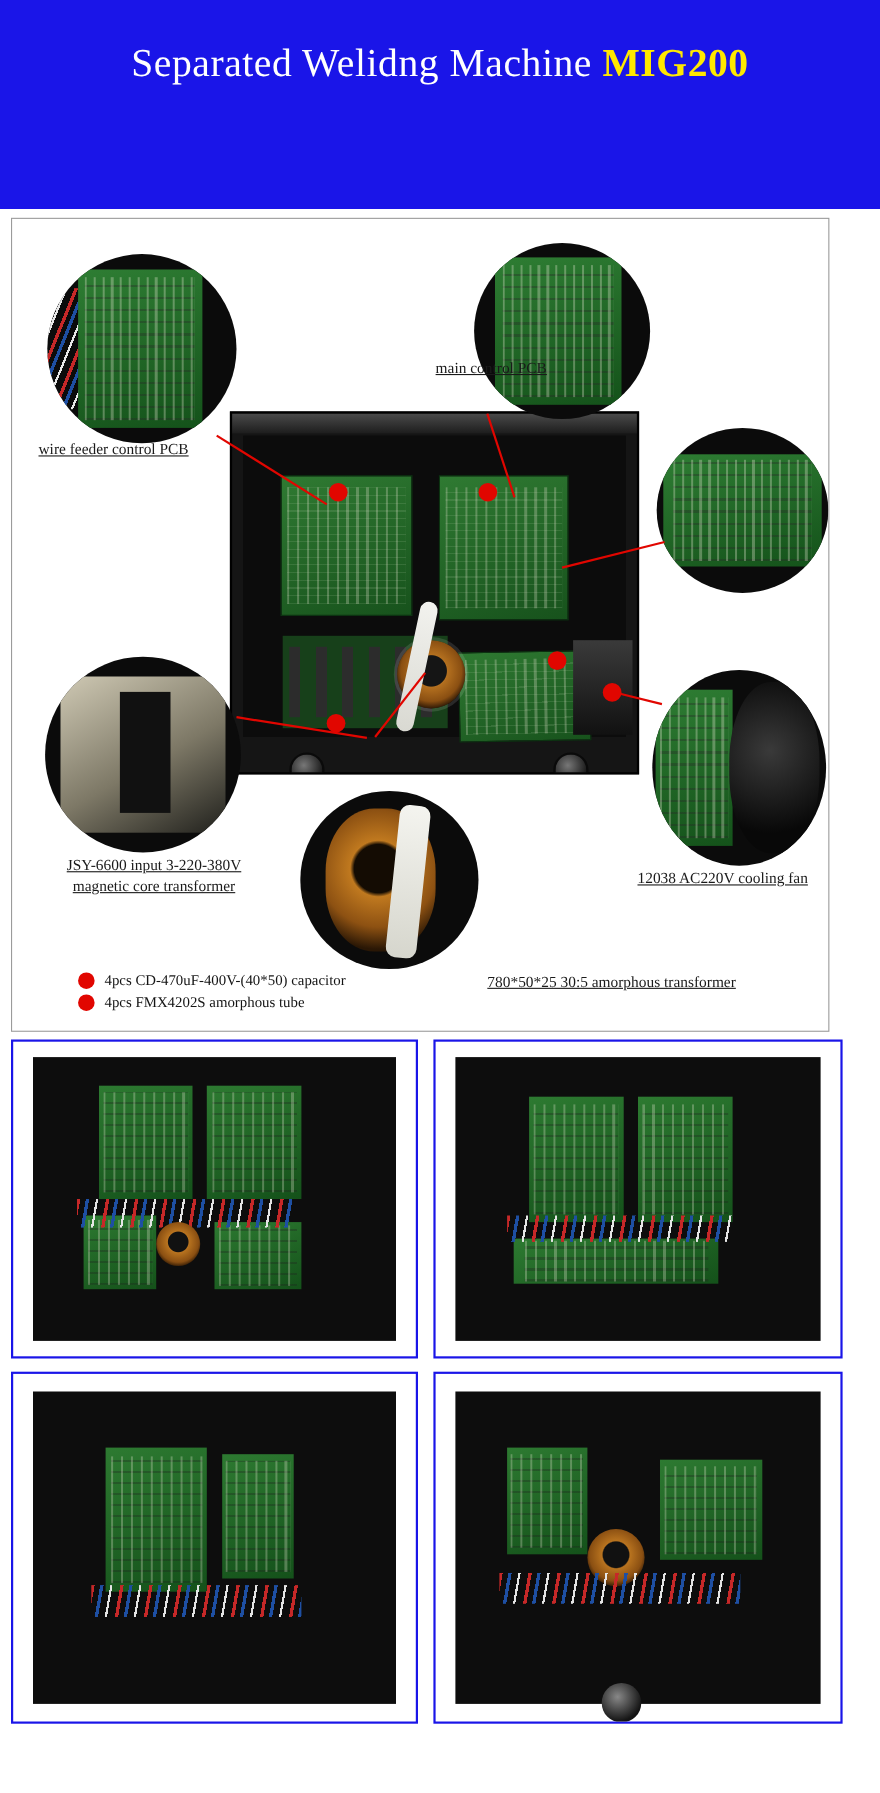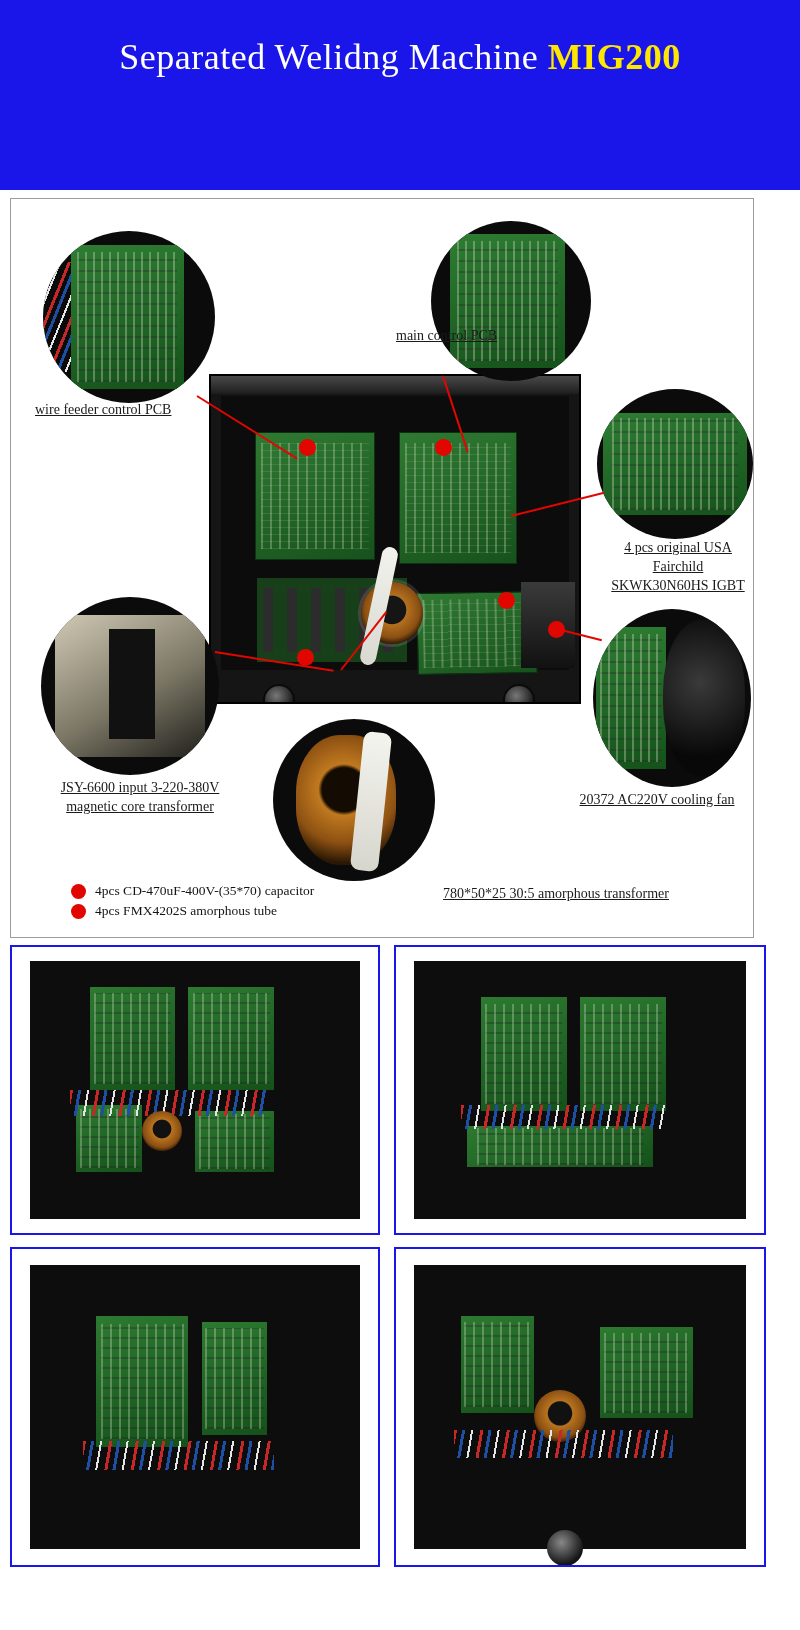--- a/index.html
+++ b/index.html
@@ -272,34 +272,29 @@
   </div>
   <div class="rline" style="left:432px; top:176px; width:80px; transform:rotate(72deg);"></div>
   <div class="rdot" style="left:424px; top:240px;"></div>
   <div class="cap left-al" style="left:385px; top:128px; width:150px;">main control PCB</div>
 
   <div class="callout" style="left:586px; top:190px; width:156px; height:150px;">
     <div class="board" style="left:4%; top:16%; width:92%; height:68%;"></div>
   </div>
   <div class="rline" style="left:500px; top:316px; width:96px; transform:rotate(-14deg);"></div>
   <div class="rdot" style="left:487px; top:393px;"></div>
-  <div class="cap" style="left:592px; top:340px; width:150px;">
-    <div>4 pcs original USA</div>
-    <div>Fairchild</div>
-    <div>SKWK30N60HS IGBT</div>
-  </div>
 
   <div class="callout" style="left:582px; top:410px; width:158px; height:178px;">
     <div class="board" style="left:2%; top:10%; width:44%; height:80%;"></div>
     <div style="position:absolute; right:4%; top:6%; width:52%; height:88%; border-radius:46%;
                 background:radial-gradient(circle at 45% 40%, #3a3a3a, #080808 72%);"></div>
   </div>
   <div class="rline" style="left:550px; top:430px; width:42px; transform:rotate(14deg);"></div>
   <div class="rdot" style="left:537px; top:422px;"></div>
-  <div class="cap" style="left:548px; top:592px; width:196px;">20372 AC220V cooling fan</div>
+  <div class="cap" style="left:548px; top:592px; width:196px;">12038 AC220V cooling fan</div>
 
   <div class="callout" style="left:30px; top:398px; width:178px; height:178px;">
     <div style="position:absolute; left:8%; top:10%; width:84%; height:80%;
                 background:linear-gradient(150deg,#cfc9b4,#7d7866 55%,#20201c);"></div>
     <div style="position:absolute; left:38%; top:18%; width:26%; height:62%; background:#111;"></div>
   </div>
   <div class="rline" style="left:204px; top:452px; width:120px; transform:rotate(9deg);"></div>
   <div class="rdot" style="left:286px; top:450px;"></div>
   <div class="cap" style="left:14px; top:580px; width:230px;">
     <div>JSY-6600 input 3-220-380V</div>
@@ -311,21 +306,21 @@
                 background:radial-gradient(circle at 48% 42%, #140c03 24%, #c0791f 28%, #8d5112 58%, #2a1705 80%);"></div>
     <div style="position:absolute; left:52%; top:8%; width:17%; height:86%;
                 background:linear-gradient(#f4f4ef,#d6d6cd); border-radius:9px; transform:rotate(6deg);"></div>
   </div>
   <div class="rline" style="left:330px; top:470px; width:74px; transform:rotate(-52deg);"></div>
   <div class="cap" style="left:395px; top:686px; width:300px;">780*50*25 30:5 amorphous transformer</div>
 
   <div class="legend">
     <div class="legend-row">
       <span class="legend-dot"></span>
-      <span>4pcs CD-470uF-400V-(35*70) capacitor</span>
+      <span>4pcs CD-470uF-400V-(40*50) capacitor</span>
     </div>
     <div class="legend-row">
       <span class="legend-dot"></span>
       <span>4pcs FMX4202S amorphous tube</span>
     </div>
   </div>
 </div>
 
 <div class="grid">
 

